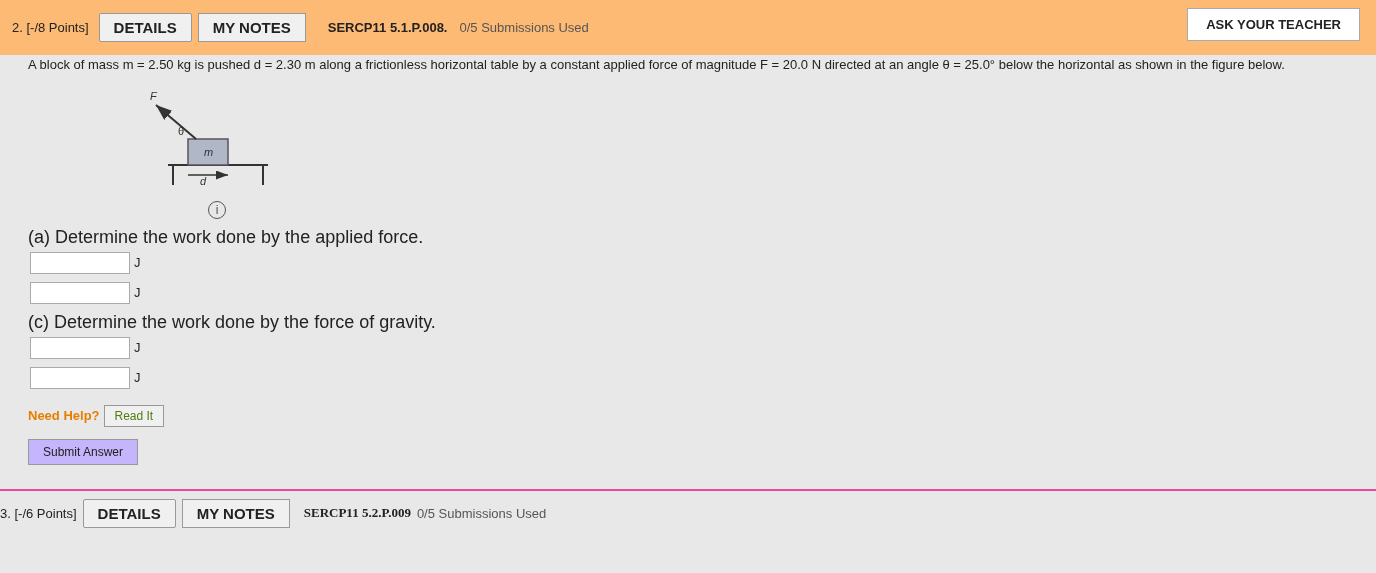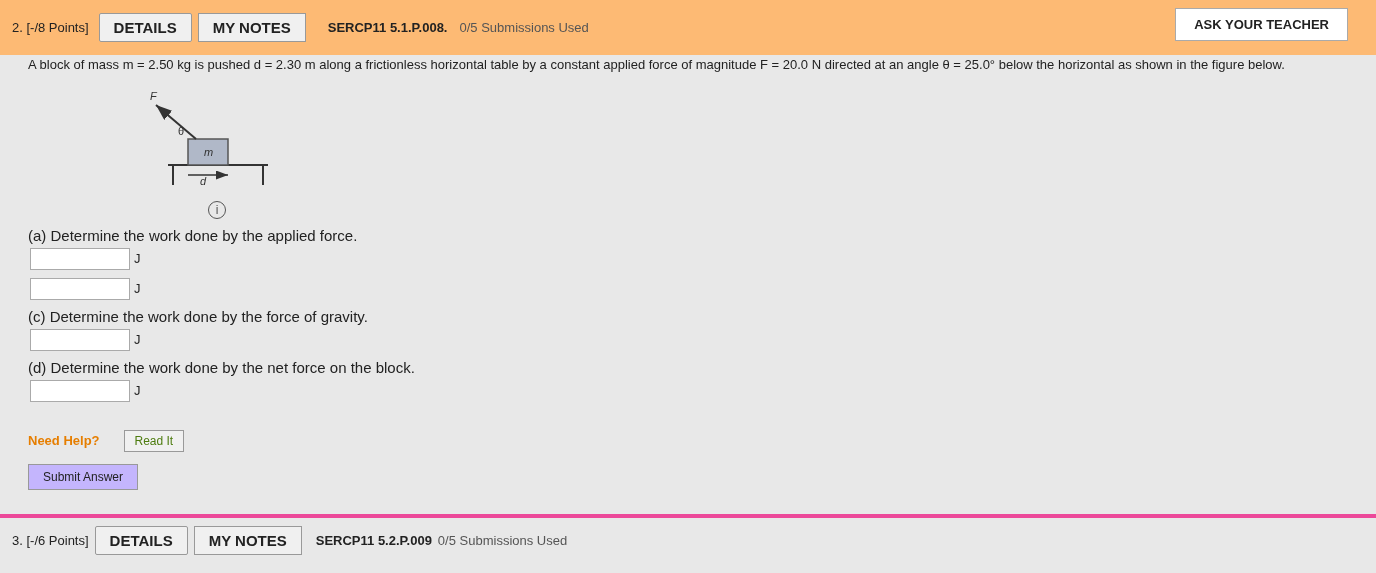--- a/index.html
+++ b/index.html
@@ -51,21 +51,21 @@
     }
 
     .submissions-used {
       font-size: 13px;
       color: #555;
       margin-left: 6px;
     }
 
     .ask-teacher-btn {
       position: absolute;
-      right: 28px;
+      right: 16px;
       top: 8px;
       padding: 8px 18px;
       background: #fff;
       border: 1px solid #aaa;
       font-size: 13px;
       font-weight: bold;
       color: #222;
       cursor: pointer;
       white-space: nowrap;
     }
@@ -106,21 +106,21 @@
       color: #555;
       margin-left: 120px;
       cursor: pointer;
     }
 
     .part-section {
       margin: 8px 0 6px 0;
     }
 
     .part-label {
-      font-size: 15px;
+      font-size: 18px;
       color: #222;
       margin-bottom: 4px;
     }
 
     .answer-row {
       display: flex;
       align-items: center;
       gap: 4px;
       margin-left: 2px;
     }
@@ -135,22 +135,22 @@
     }
 
     .unit-label {
       font-size: 13px;
       color: #222;
     }
 
     .need-help-row {
       display: flex;
       align-items: center;
-      gap: 24px;
-      margin: 28px 0 12px 0;
+      gap: 4px;
+      margin: 16px 0 12px 0;
     }
 
     .need-help-text {
       font-size: 13px;
       color: #e67e00;
       font-weight: bold;
     }
 
     .read-it-btn {
       padding: 3px 10px;
@@ -167,36 +167,37 @@
       background: #c4b5fd;
       border: 1px solid #999;
       cursor: pointer;
       color: #222;
       margin-bottom: 12px;
     }
 
     .next-problem-bar {
       display: flex;
       align-items: center;
-      padding: 8px 12px;
+      padding: 8px 0;
       gap: 6px;
-      border-top: 4px solid #ec4899;
+      border-top: 2px solid #ec4899;
       background: #e8e8e8;
     }
 
     .next-points-label {
       font-size: 13px;
       color: #222;
     }
 
     .next-problem-code {
       font-size: 13px;
       font-weight: bold;
       margin-left: 8px;
       color: #222;
+      font-family: Liberation Serif, serif;
     }
 
     .next-submissions {
       font-size: 13px;
       color: #555;
     }
   </style>
 </head>
 <body>
 
@@ -270,21 +271,20 @@
   <div class="part-section">
     <div class="part-label">(c) Determine the work done by the force of gravity.</div>
     <div class="answer-row">
       <input class="answer-input" type="text" value="" style="">
       <span class="unit-label">J</span>
     </div>
   </div>
 
   
   <div class="part-section">
-    <div class="part-label">(d) Determine the work done by the net force on the block.</div>
     <div class="answer-row">
       <input class="answer-input" type="text" value="" style="">
       <span class="unit-label">J</span>
     </div>
   </div>
 
   
   <div class="need-help-row">
     <span class="need-help-text">Need Help?</span>
     <button class="read-it-btn">Read It</button>

